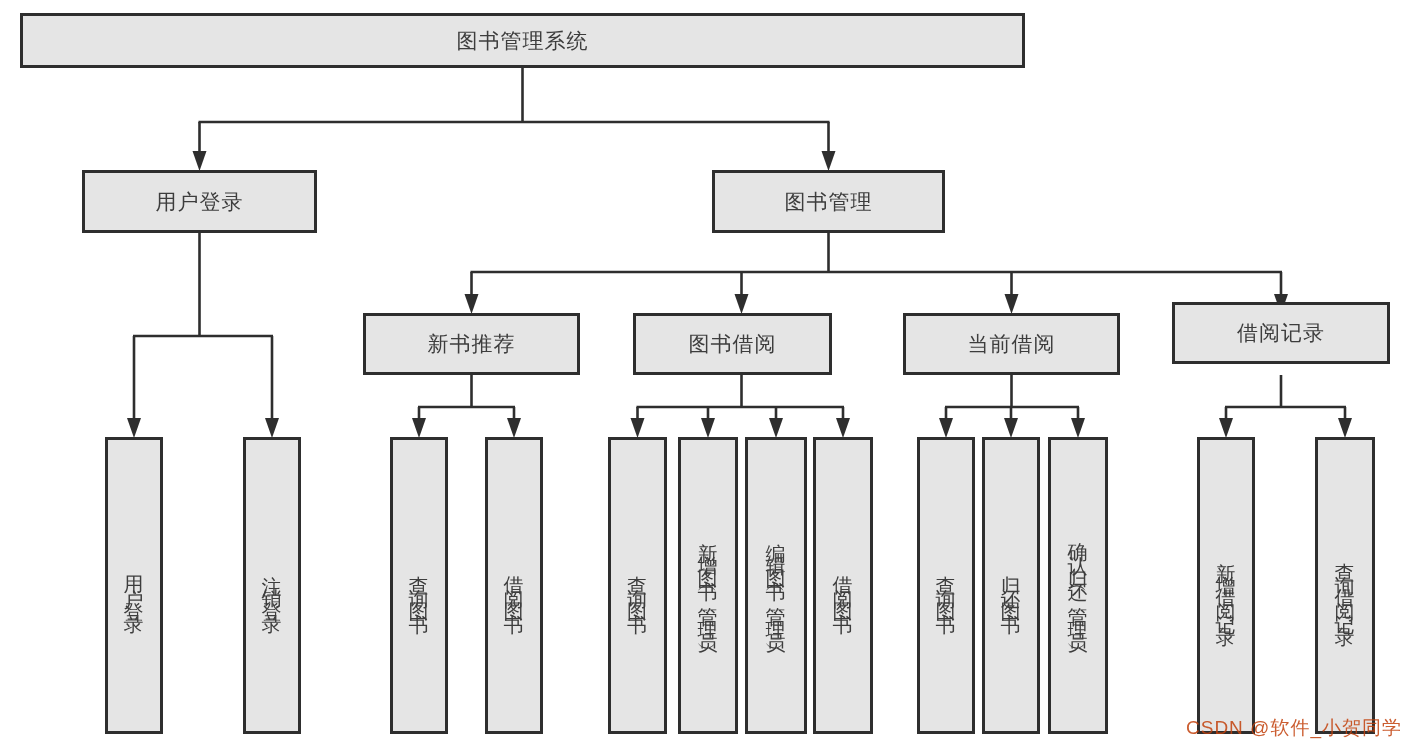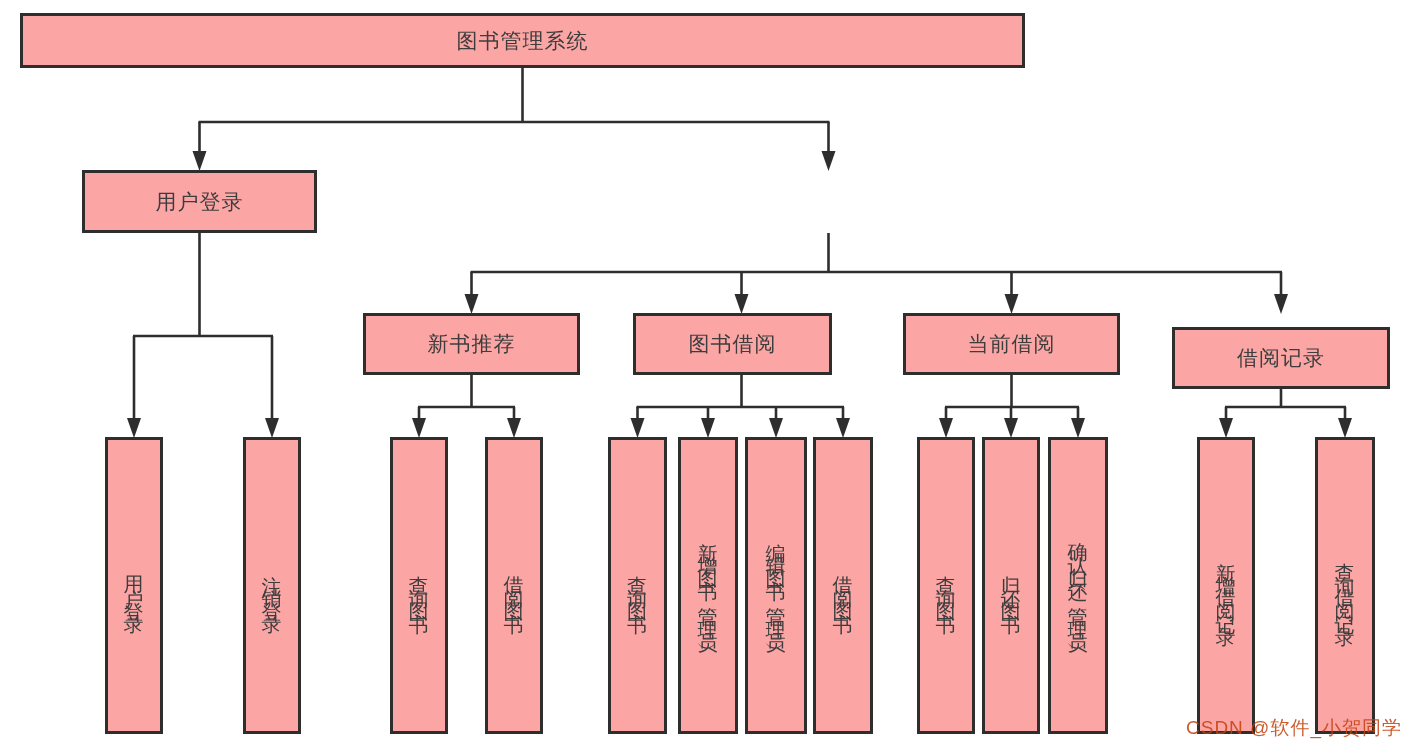--- a/index.html
+++ b/index.html
@@ -19,21 +19,21 @@
     position: absolute;
     left: 0;
     top: 0;
     width: 1405px;
     height: 747px;
   }
   .box {
     position: absolute;
     box-sizing: border-box;
     border: 3px solid #2e2e2e;
-    background: #fca5a5;
+    background: #e5e5e5;
     color: #3d3d3d;
     display: flex;
     align-items: center;
     justify-content: center;
     text-align: center;
   }
   .hbox {
     font-size: 21px;
     letter-spacing: 1px;
   }
@@ -111,25 +111,26 @@
       <line x1="1225" y1="407" x2="1346" y2="407" stroke="#2e2e2e" stroke-width="2.6"></line>
       <line x1="1226" y1="407" x2="1226" y2="421" stroke="#2e2e2e" stroke-width="2.6"></line>
       <polygon points="1219,418 1233,418 1226,438" fill="#2e2e2e"></polygon>
       <line x1="1345" y1="407" x2="1345" y2="421" stroke="#2e2e2e" stroke-width="2.6"></line>
       <polygon points="1338,418 1352,418 1345,438" fill="#2e2e2e"></polygon>
     </svg>
 
   <div class="box hbox" style="left: 20px; top: 13px; width: 1005px; height: 55px;">图书管理系统</div>
 
   <div class="box hbox" style="left: 82px; top: 170px; width: 235px; height: 63px;">用户登录</div>
+  <div class="box hbox" style="left: 712px; top: 170px; width: 233px; height: 63px;">图书管理</div>
 
   <div class="box hbox" style="left: 363px; top: 313px; width: 217px; height: 62px;">新书推荐</div>
   <div class="box hbox" style="left: 633px; top: 313px; width: 199px; height: 62px;">图书借阅</div>
   <div class="box hbox" style="left: 903px; top: 313px; width: 217px; height: 62px;">当前借阅</div>
-  <div class="box hbox" style="left: 1172px; top: 327px; width: 218px; height: 62px;">借阅记录</div>
+  <div class="box hbox" style="left: 1172px; top: 302px; width: 218px; height: 62px;">借阅记录</div>
 
   <div class="box vbox" style="left: 105px; top: 437px; width: 58px; height: 297px;">用户登录</div>
   <div class="box vbox" style="left: 243px; top: 437px; width: 58px; height: 297px;">注销登录</div>
 
   <div class="box vbox" style="left: 390px; top: 437px; width: 58px; height: 297px;">查询图书</div>
   <div class="box vbox" style="left: 485px; top: 437px; width: 58px; height: 297px;">借阅图书</div>
 
   <div class="box vbox" style="left: 608px; top: 437px; width: 59px; height: 297px;">查询图书</div>
   <div class="box vbox" style="left: 678px; top: 437px; width: 60px; height: 297px;">新增图书（管理员）</div>
   <div class="box vbox" style="left: 745px; top: 437px; width: 62px; height: 297px;">编辑图书（管理员）</div>

